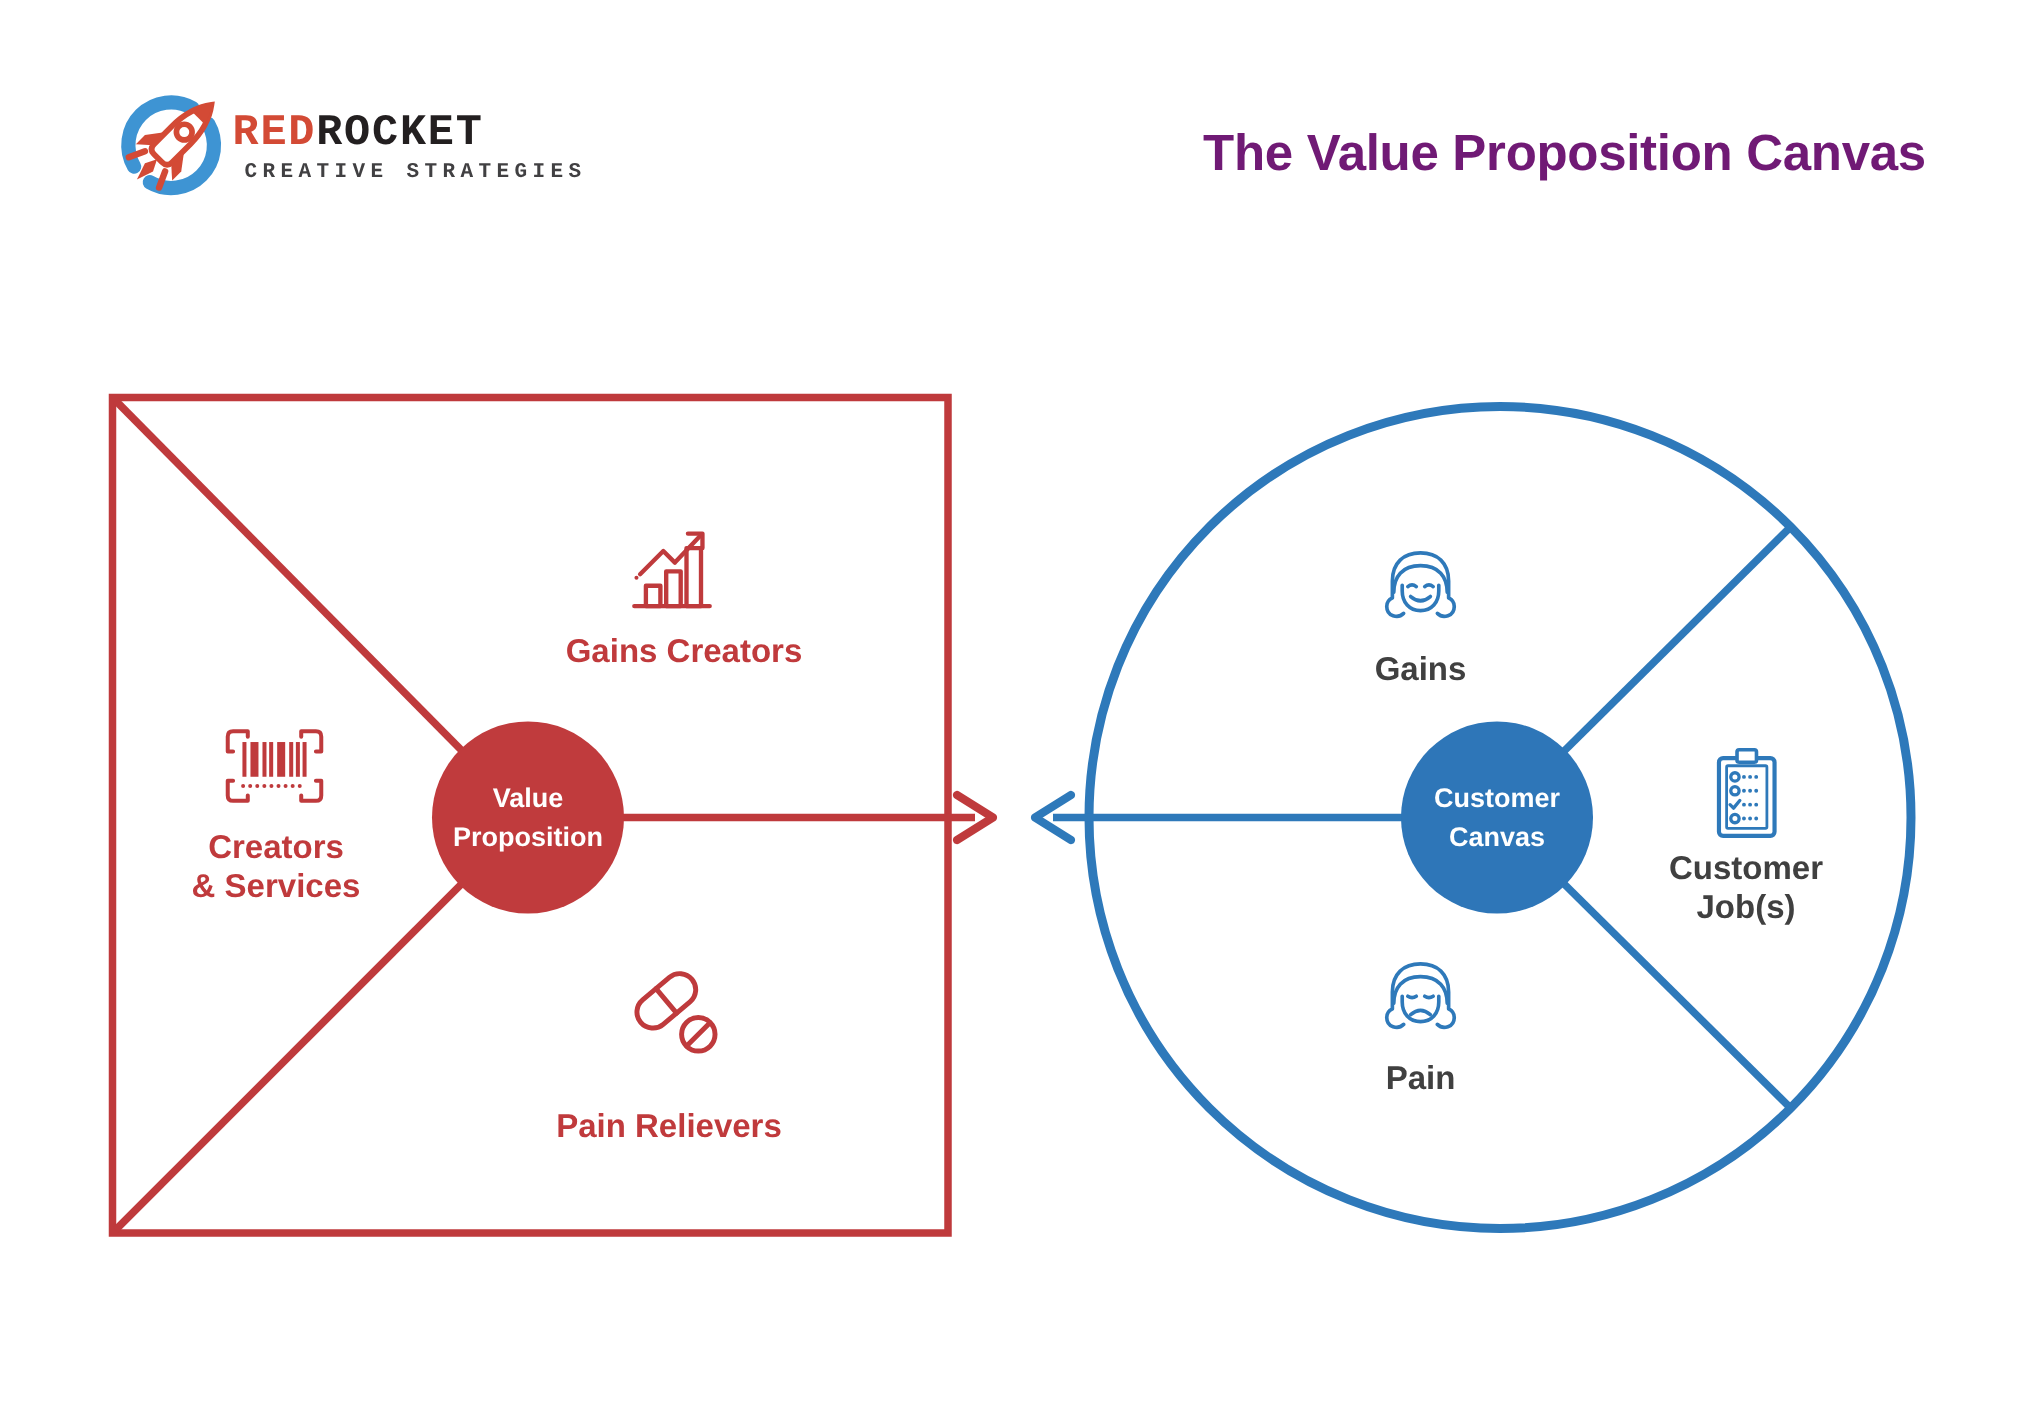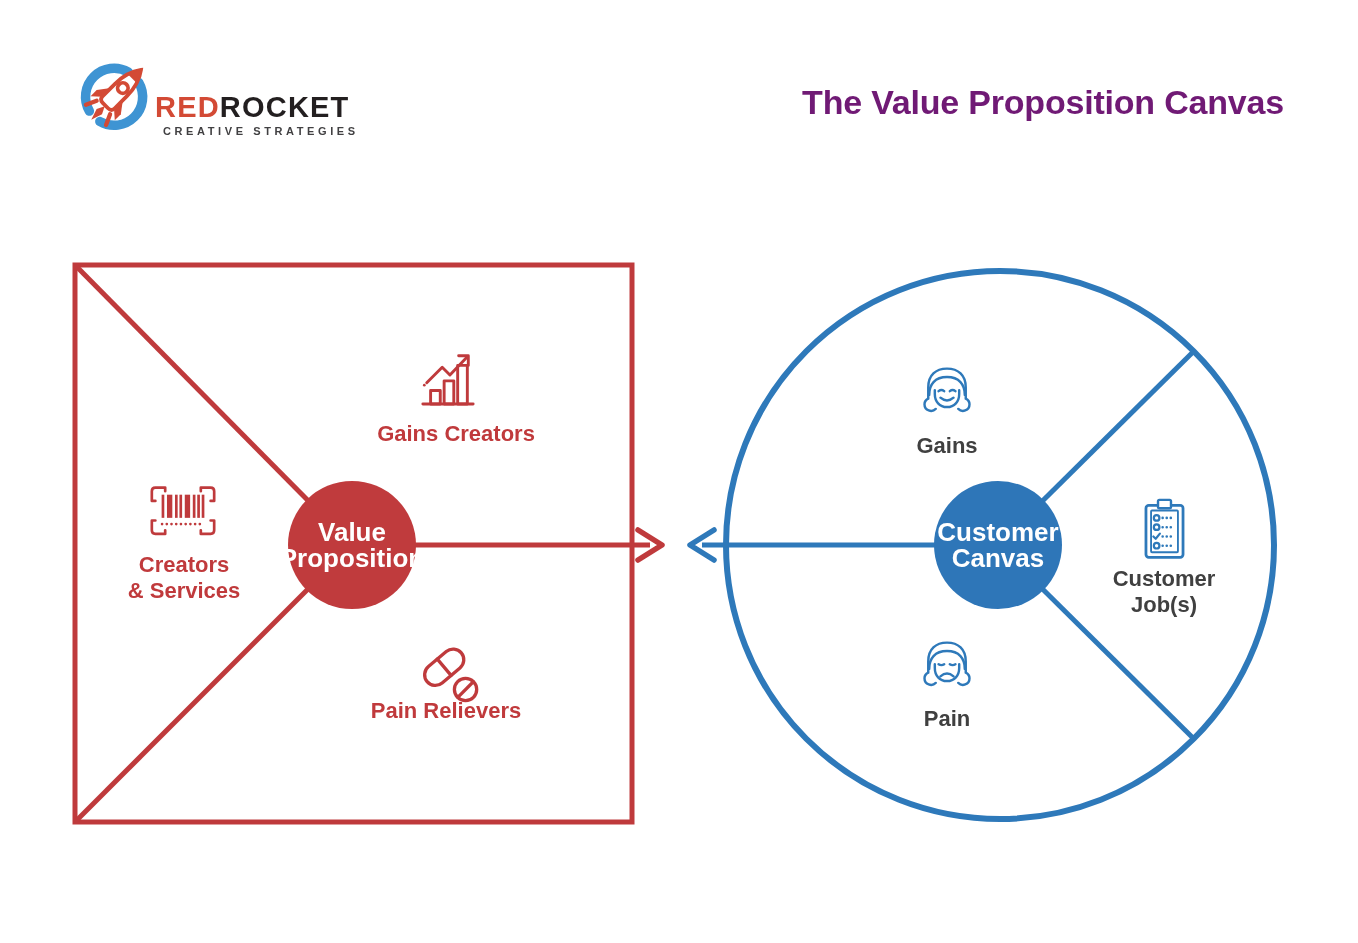--- a/index.html
+++ b/index.html
@@ -4,35 +4,35 @@
 <style>
   html,body{margin:0;padding:0;}
   body{
     width:1358px;height:943px;background:#ffffff;position:relative;overflow:hidden;
     font-family:"Liberation Sans", sans-serif;
     -webkit-font-smoothing:antialiased;
   }
   .abs{position:absolute;}
   
   .logo-wrap{left:78px;top:46px;width:270px;height:96px;}
-  .logo-text{left:155px;top:92px;}
+  .logo-text{left:155px;top:74px;font-family:Liberation Mono, monospace;}
   .logo-brand{font-size:29px;font-weight:800;letter-spacing:1.2px;line-height:30px;white-space:nowrap;}
   .logo-brand .red{color:#d34a35;}
   .logo-brand .dark{color:#231f20;}
-  .logo-tagline{margin-top:3px;padding-left:8px;font-size:11px;font-weight:700;letter-spacing:3.6px;color:#414042;white-space:nowrap;}
+  .logo-tagline{margin-top:3px;padding-left:8px;font-size:14px;font-weight:700;letter-spacing:3.6px;color:#414042;white-space:nowrap;}
   .page-title{
     left:1043px;top:83px;transform:translateX(-50%);
     font-size:34px;font-weight:700;color:#701a75;white-space:nowrap;letter-spacing:-0.2px;
   }
   
   svg.connectors{left:0;top:0;z-index:1;}
   .center-circle{
     position:absolute;width:128px;height:128px;border-radius:50%;
     display:flex;flex-direction:column;align-items:center;justify-content:center;
-    color:#ffffff;font-weight:700;font-size:26px;line-height:26px;text-align:center;z-index:2;
+    color:#ffffff;font-weight:700;font-size:18px;line-height:26px;text-align:center;z-index:2;
   }
   .circle-red{left:288px;top:481px;background:#c03b3d;}
   .circle-blue{left:934px;top:481px;background:#2e76b8;}
   .sec-label{
     position:absolute;transform:translateX(-50%);text-align:center;
     font-size:22px;font-weight:700;line-height:26px;white-space:nowrap;z-index:2;
   }
   .sec-label.red{color:#c03a3c;}
   .sec-label.blue{color:#404040;}
   .icon{position:absolute;z-index:2;line-height:0;}
@@ -126,21 +126,21 @@
 <span class="icon" style="left:418px;top:643px">
   <svg width="66" height="64" viewBox="0 0 68 66" fill="none" stroke="#bf3a3c" stroke-width="3.4" stroke-linecap="round" stroke-linejoin="round">
     <g transform="rotate(-40 27 25)">
       <rect x="4" y="14" width="46" height="22" rx="11"></rect>
       <line x1="27" y1="14" x2="27" y2="36"></line>
     </g>
     <circle cx="49" cy="48" r="11.5"></circle>
     <line x1="41" y1="56" x2="57" y2="40"></line>
   </svg>
 </span>
-<div class="sec-label red" style="left:446px;top:698px">Pain Relievers</div>
+<div class="sec-label red" style="left:446px;top:738px">Pain Relievers</div>
 
 <div class="center-circle circle-blue">
   <span>Customer</span>
   <span>Canvas</span>
 </div>
 
 <span class="icon" style="left:917px;top:362px">
   <svg width="60" height="62" viewBox="0 0 64 66" fill="none" stroke="#2e79ba" stroke-width="2.6" stroke-linecap="round" stroke-linejoin="round">
     <path d="M20 50 C16 54 8 52 8 45 C8 42 10 40 12 39 L12 27 C12 14 20 7 32 7 C44 7 52 14 52 27 L52 39 C54 40 56 42 56 45 C56 52 48 54 44 50"></path>
     <path d="M13 35 C13 24 19 16 32 16 C45 16 51 24 51 35"></path>

